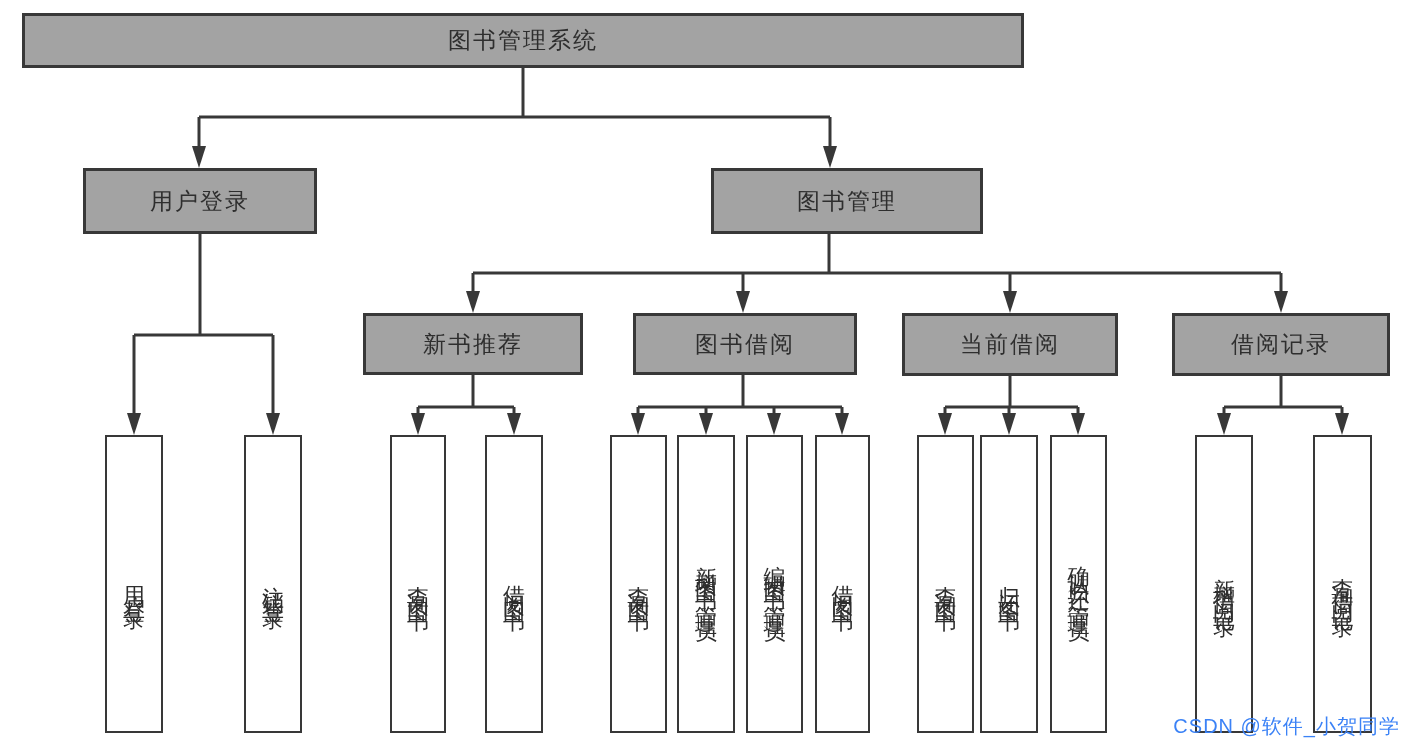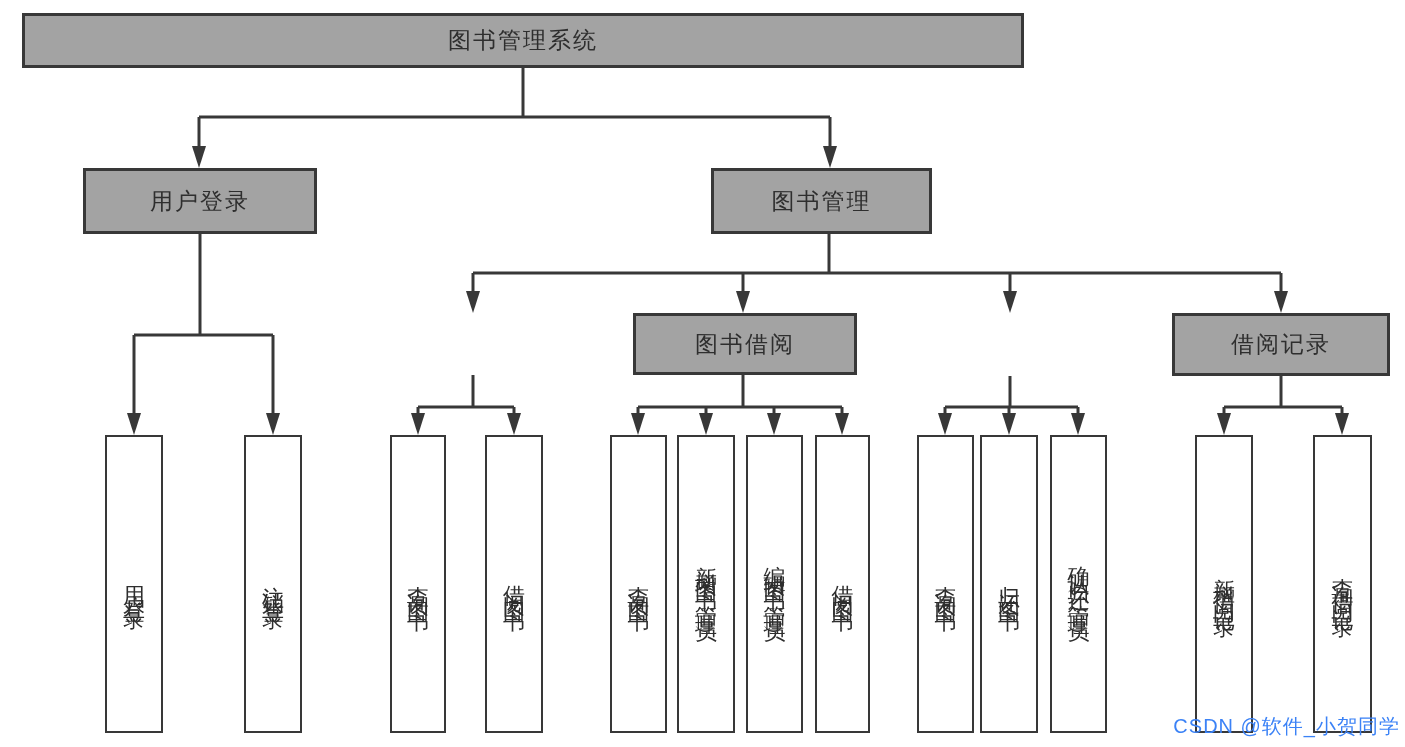--- a/index.html
+++ b/index.html
@@ -136,27 +136,33 @@
     </g>
   </svg>
 
   <div class="node" style="left:22px; top:13px; width:1002px; height:55px;">
     <span>图书管理系统</span>
   </div>
 
   <div class="node" style="left:83px; top:168px; width:234px; height:66px;">
     <span>用户登录</span>
   </div>
-  <div class="node" style="left:711px; top:168px; width:221px; height:66px;">
+  <div class="node" style="left:711px; top:168px; width:272px; height:66px;">
     <span>图书管理</span>
   </div>
 
+  <div class="node" style="left:363px; top:313px; width:220px; height:62px;">
+    <span>新书推荐</span>
+  </div>
   <div class="node" style="left:633px; top:313px; width:224px; height:62px;">
     <span>图书借阅</span>
   </div>
+  <div class="node" style="left:902px; top:313px; width:216px; height:63px;">
+    <span>当前借阅</span>
+  </div>
   <div class="node" style="left:1172px; top:313px; width:218px; height:63px;">
     <span>借阅记录</span>
   </div>
 
   <div class="leaf" style="left:105px; top:435px; width:58px; height:298px;">
     <span class="vtext">用户登录</span>
   </div>
   <div class="leaf" style="left:244px; top:435px; width:58px; height:298px;">
     <span class="vtext">注销登录</span>
   </div>

